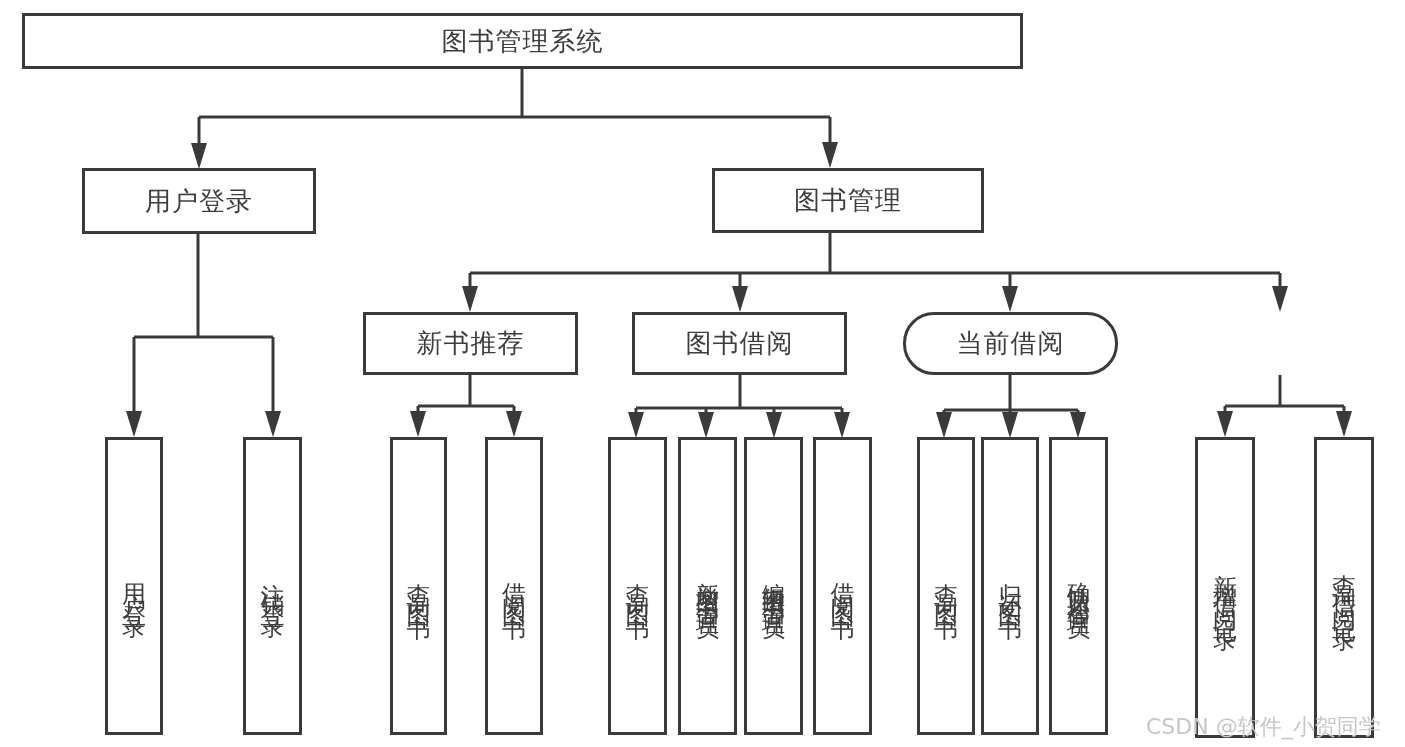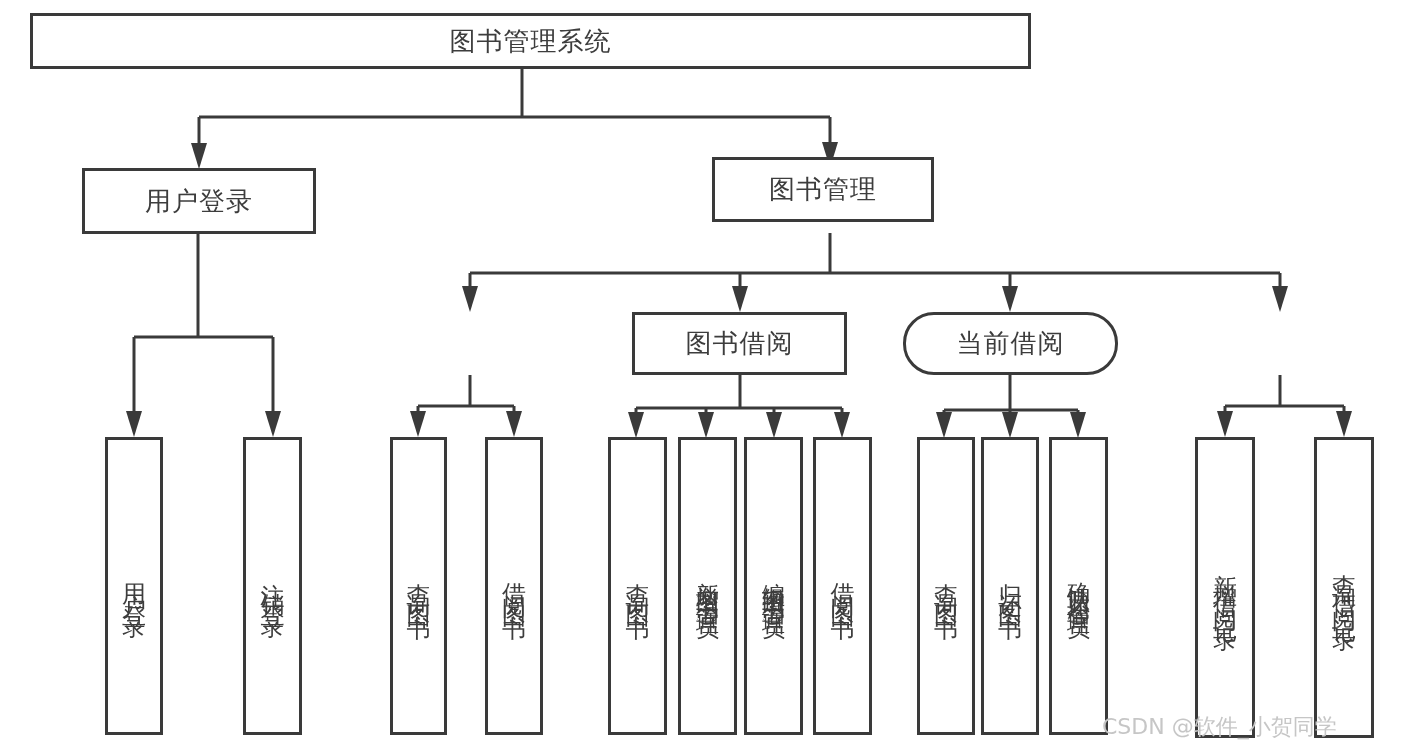--- a/index.html
+++ b/index.html
@@ -31,23 +31,23 @@
     align-items: center;
     justify-content: center;
     z-index: 1;
   }
   .hlabel {
     font-size: 26px;
     color: #3d3d3d;
     letter-spacing: 1px;
     white-space: nowrap;
   }
-  .root-box   { left: 22px;  top: 13px;  width: 1001px; height: 56px; margin-left: 8px; }
+  .root-box   { left: 22px;  top: 13px;  width: 1001px; height: 56px; }
   .l2a        { left: 82px;  top: 168px; width: 234px;  height: 66px; }
-  .l2b        { left: 712px; top: 157px; width: 222px;  height: 65px; }
+  .l2b        { left: 712px; top: 168px; width: 272px;  height: 65px; }
   .l3         { top: 312px;  height: 63px; width: 215px; }
   .l3a { left: 363px; }
   .l3b { left: 632px; text-align: right; }
   .l3c { left: 903px; border-radius: 31px; }
   .l3d { left: 1173px; }
   .vbox {
     top: 437px;
     height: 298px;
     width: 58px;
   }
@@ -71,21 +71,21 @@
   .v6  { left: 678px; width: 59px; }
   .v7  { left: 744px; width: 59px; }
   .v8  { left: 813px; width: 59px; }
   .v9  { left: 917px; }
   .v10 { left: 981px; }
   .v11 { left: 1049px; width: 59px; }
   .v12 { left: 1195px; width: 60px; height: 301px; }
   .v13 { left: 1314px; width: 60px; height: 301px; }
   .watermark {
     position: absolute;
-    left: 1102px;
+    left: 1146px;
     top: 712px;
     font-size: 22px;
     color: #c6c6c6;
     white-space: nowrap;
     z-index: 5;
   }
 </style>
 </head>
 <body>
 
@@ -157,20 +157,23 @@
     <span class="hlabel">图书管理系统</span>
   </div>
 
   <div class="box l2a">
     <span class="hlabel">用户登录</span>
   </div>
   <div class="box l2b">
     <span class="hlabel">图书管理</span>
   </div>
 
+  <div class="box l3 l3a">
+    <span class="hlabel">新书推荐</span>
+  </div>
   <div class="box l3 l3b">
     <span class="hlabel">图书借阅</span>
   </div>
   <div class="box l3 l3c">
     <span class="hlabel">当前借阅</span>
   </div>
 
   <div class="box vbox v1">
     <span class="vtext">用户登录</span>
   </div>

